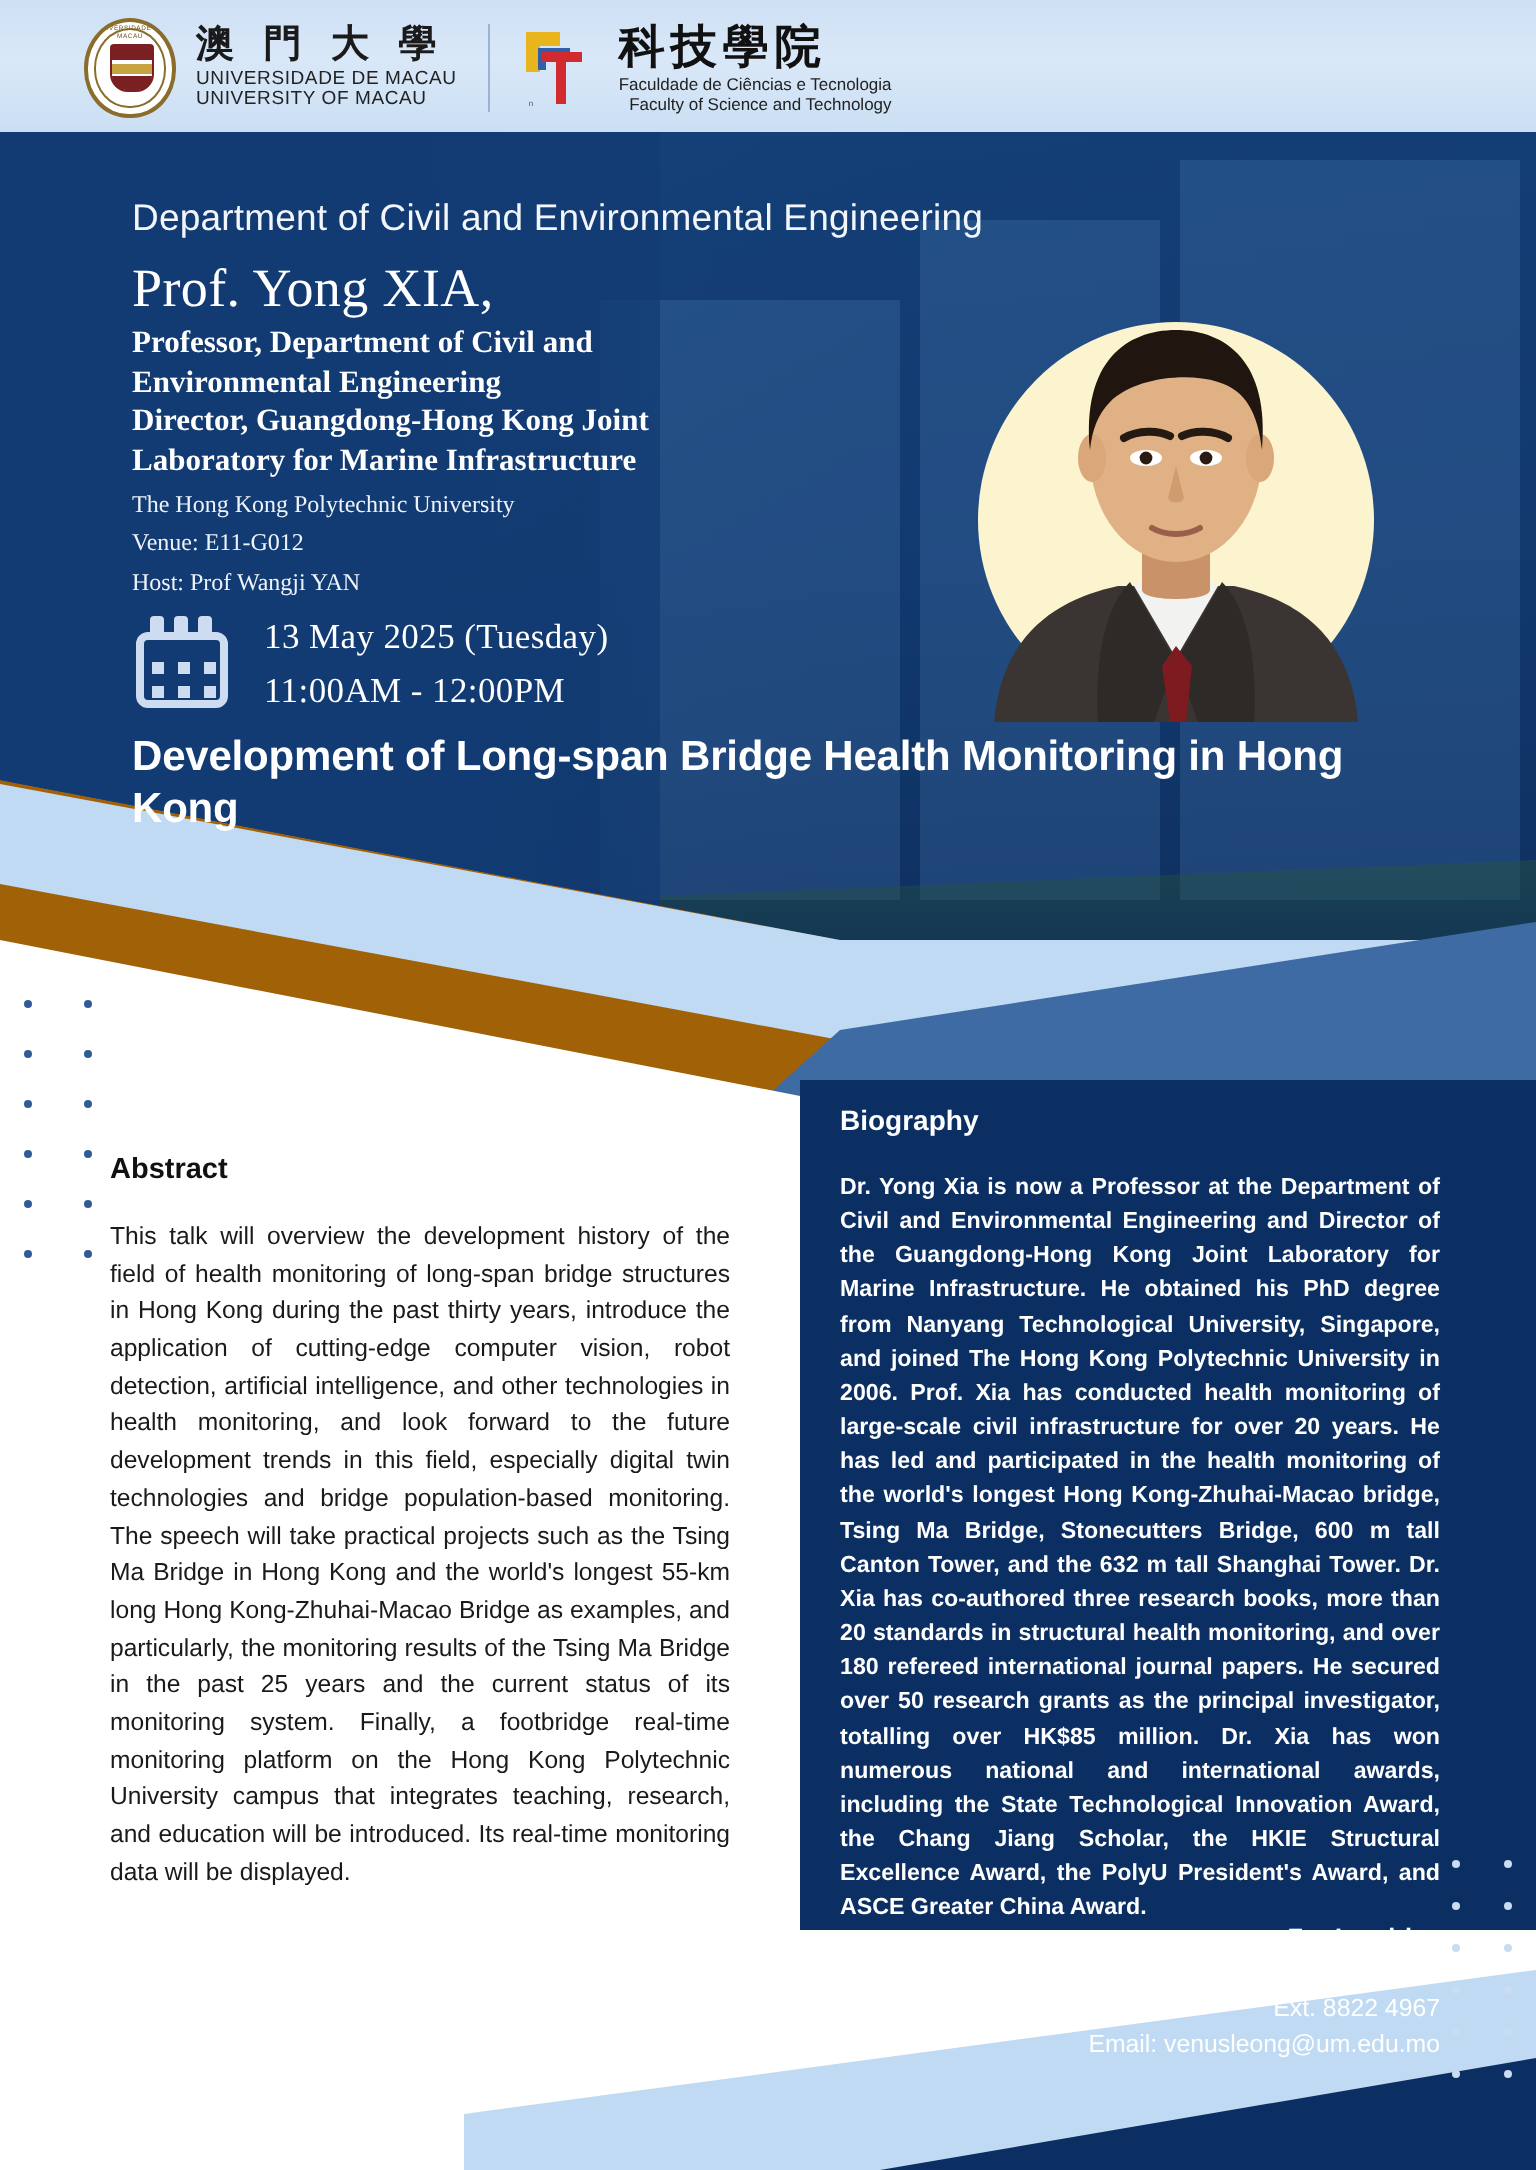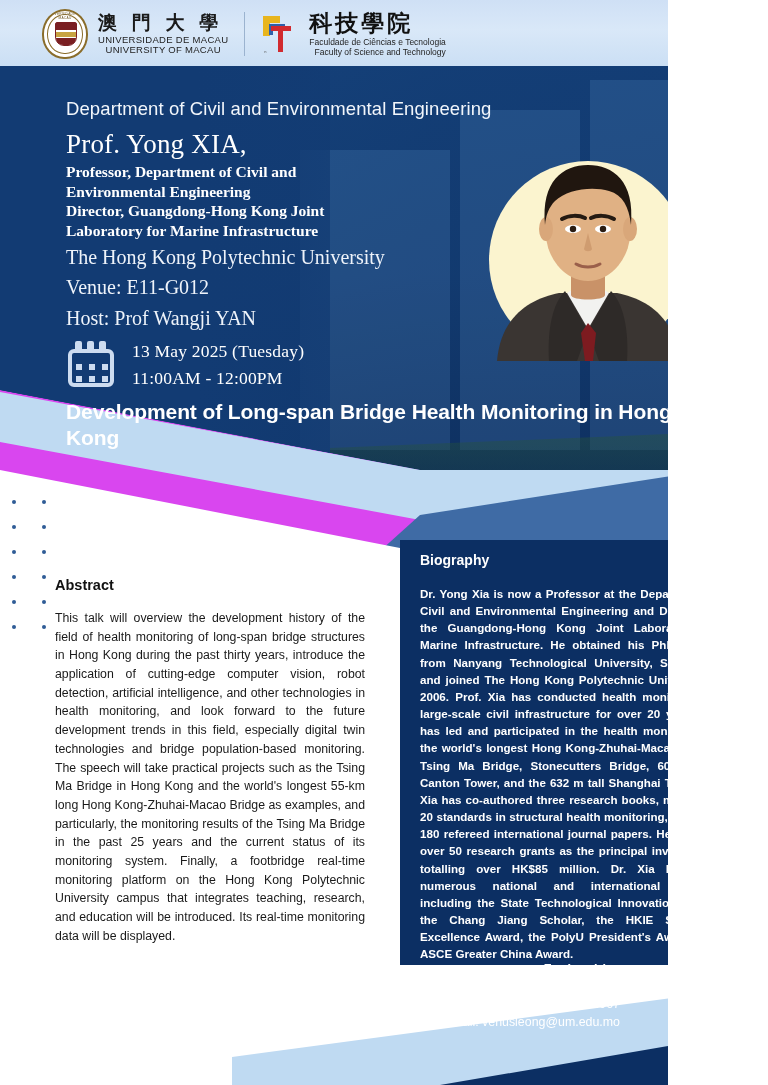--- a/index.html
+++ b/index.html
@@ -5,24 +5,24 @@
   * { box-sizing: border-box; margin: 0; padding: 0; }
   html, body { width: 768px; height: 1085px; }
   body {
     font-family: "Liberation Sans", sans-serif;
     background: #ffffff;
     position: relative;
     overflow: hidden;
   }
   .poster {
     position: relative;
-    width: 668px;
+    width: 768px;
     height: 1085px;
     overflow: hidden;
-    background: #d946ef;
+    background: #a16207;
   }
 
   
   .header-bar {
     position: absolute;
     left: 0; top: 0;
     width: 768px; height: 66px;
     background: linear-gradient(180deg, #cfe0f5 0%, #d9e8f8 45%, #cbdff4 100%);
     z-index: 30;
   }
@@ -65,21 +65,21 @@
     position:absolute; left:0; top:1px; width:100%; text-align:center;
     font-size:3.2px; color:#6b5420; letter-spacing:.3px;
   }
   .um-text { line-height: 1.05; }
   .um-cn {
     font-family: "Liberation Serif", serif;
     font-size: 19px; font-weight: 700; color: #1a1a1a;
     letter-spacing: 5px;
   }
   .um-pt { font-size: 9.5px; color: #222; letter-spacing: .3px; margin-top: 2px; text-align:right;}
-  .um-en { font-size: 9.5px; color: #222; letter-spacing: .3px; text-align:center;}
+  .um-en { font-size: 9.5px; color: #222; letter-spacing: .3px; text-align:left;}
 
   .divider-v {
     width: 1px; height: 44px;
     background: #9bb3cf;
     margin: 0 16px;
   }
   .fst-mark {
     width: 40px; height: 44px;
     position: relative;
     margin-right: 8px;
@@ -159,21 +159,21 @@
     font-size: 27px; font-weight: 400; color: #ffffff;
     letter-spacing: .2px; margin-bottom: 2px;
   }
   .role {
     font-family: "Liberation Serif", serif;
     font-size: 15.5px; font-weight: 700; color: #ffffff;
     line-height: 1.27;
   }
   .affil {
     font-family: "Liberation Serif", serif;
-    font-size: 20px; font-weight: 400; color: #eef3fa;
+    font-size: 12px; font-weight: 400; color: #eef3fa;
     line-height: 1.38; margin-top: 3px;
   }
   .datebox {
     display: flex; align-items: center; margin-top: 6px;
   }
   .cal-icon {
     width: 50px; height: 48px; position: relative; flex: 0 0 auto; margin-right: 16px;
   }
   .cal-body {
     position:absolute; left:2px; top:8px; width:46px; height:38px;

